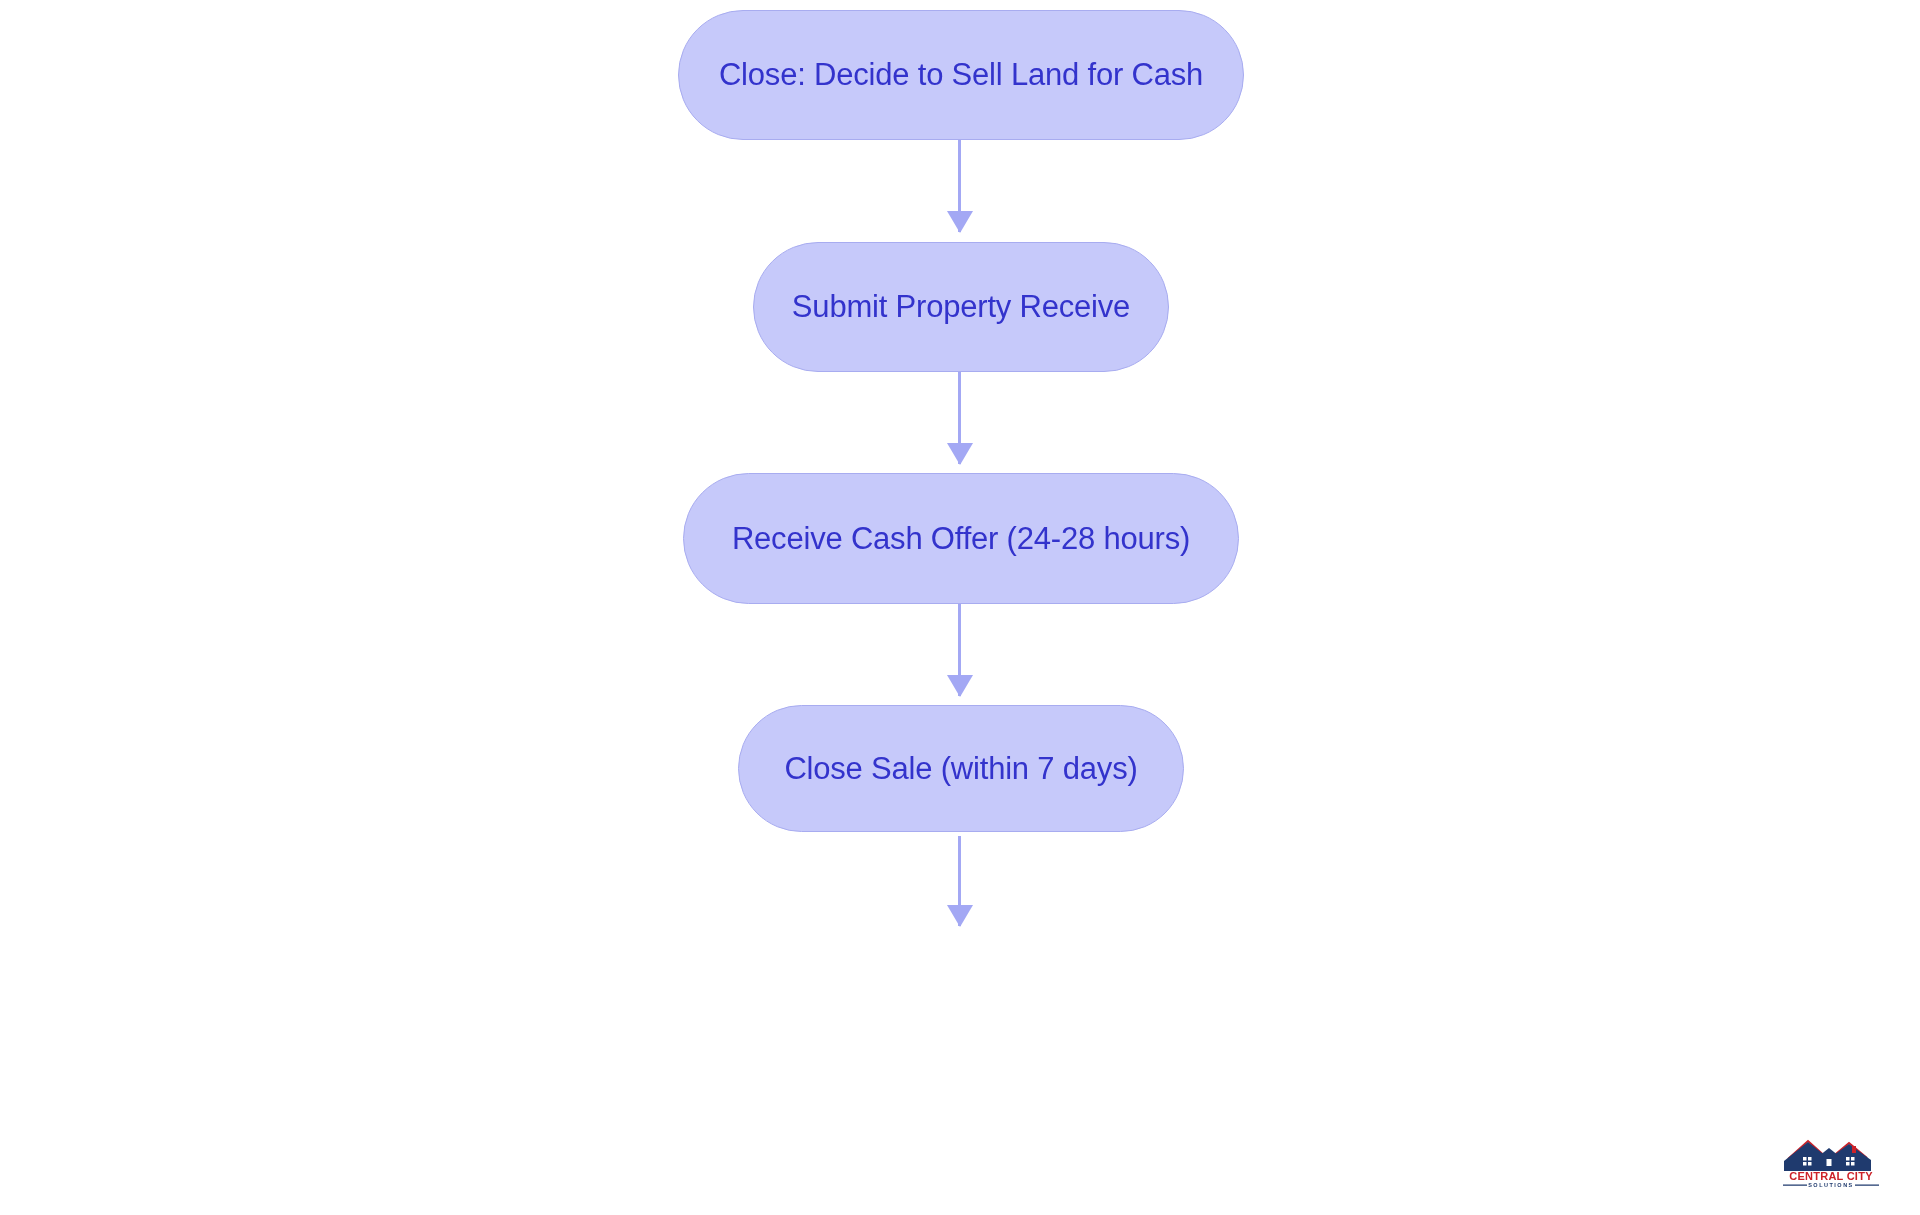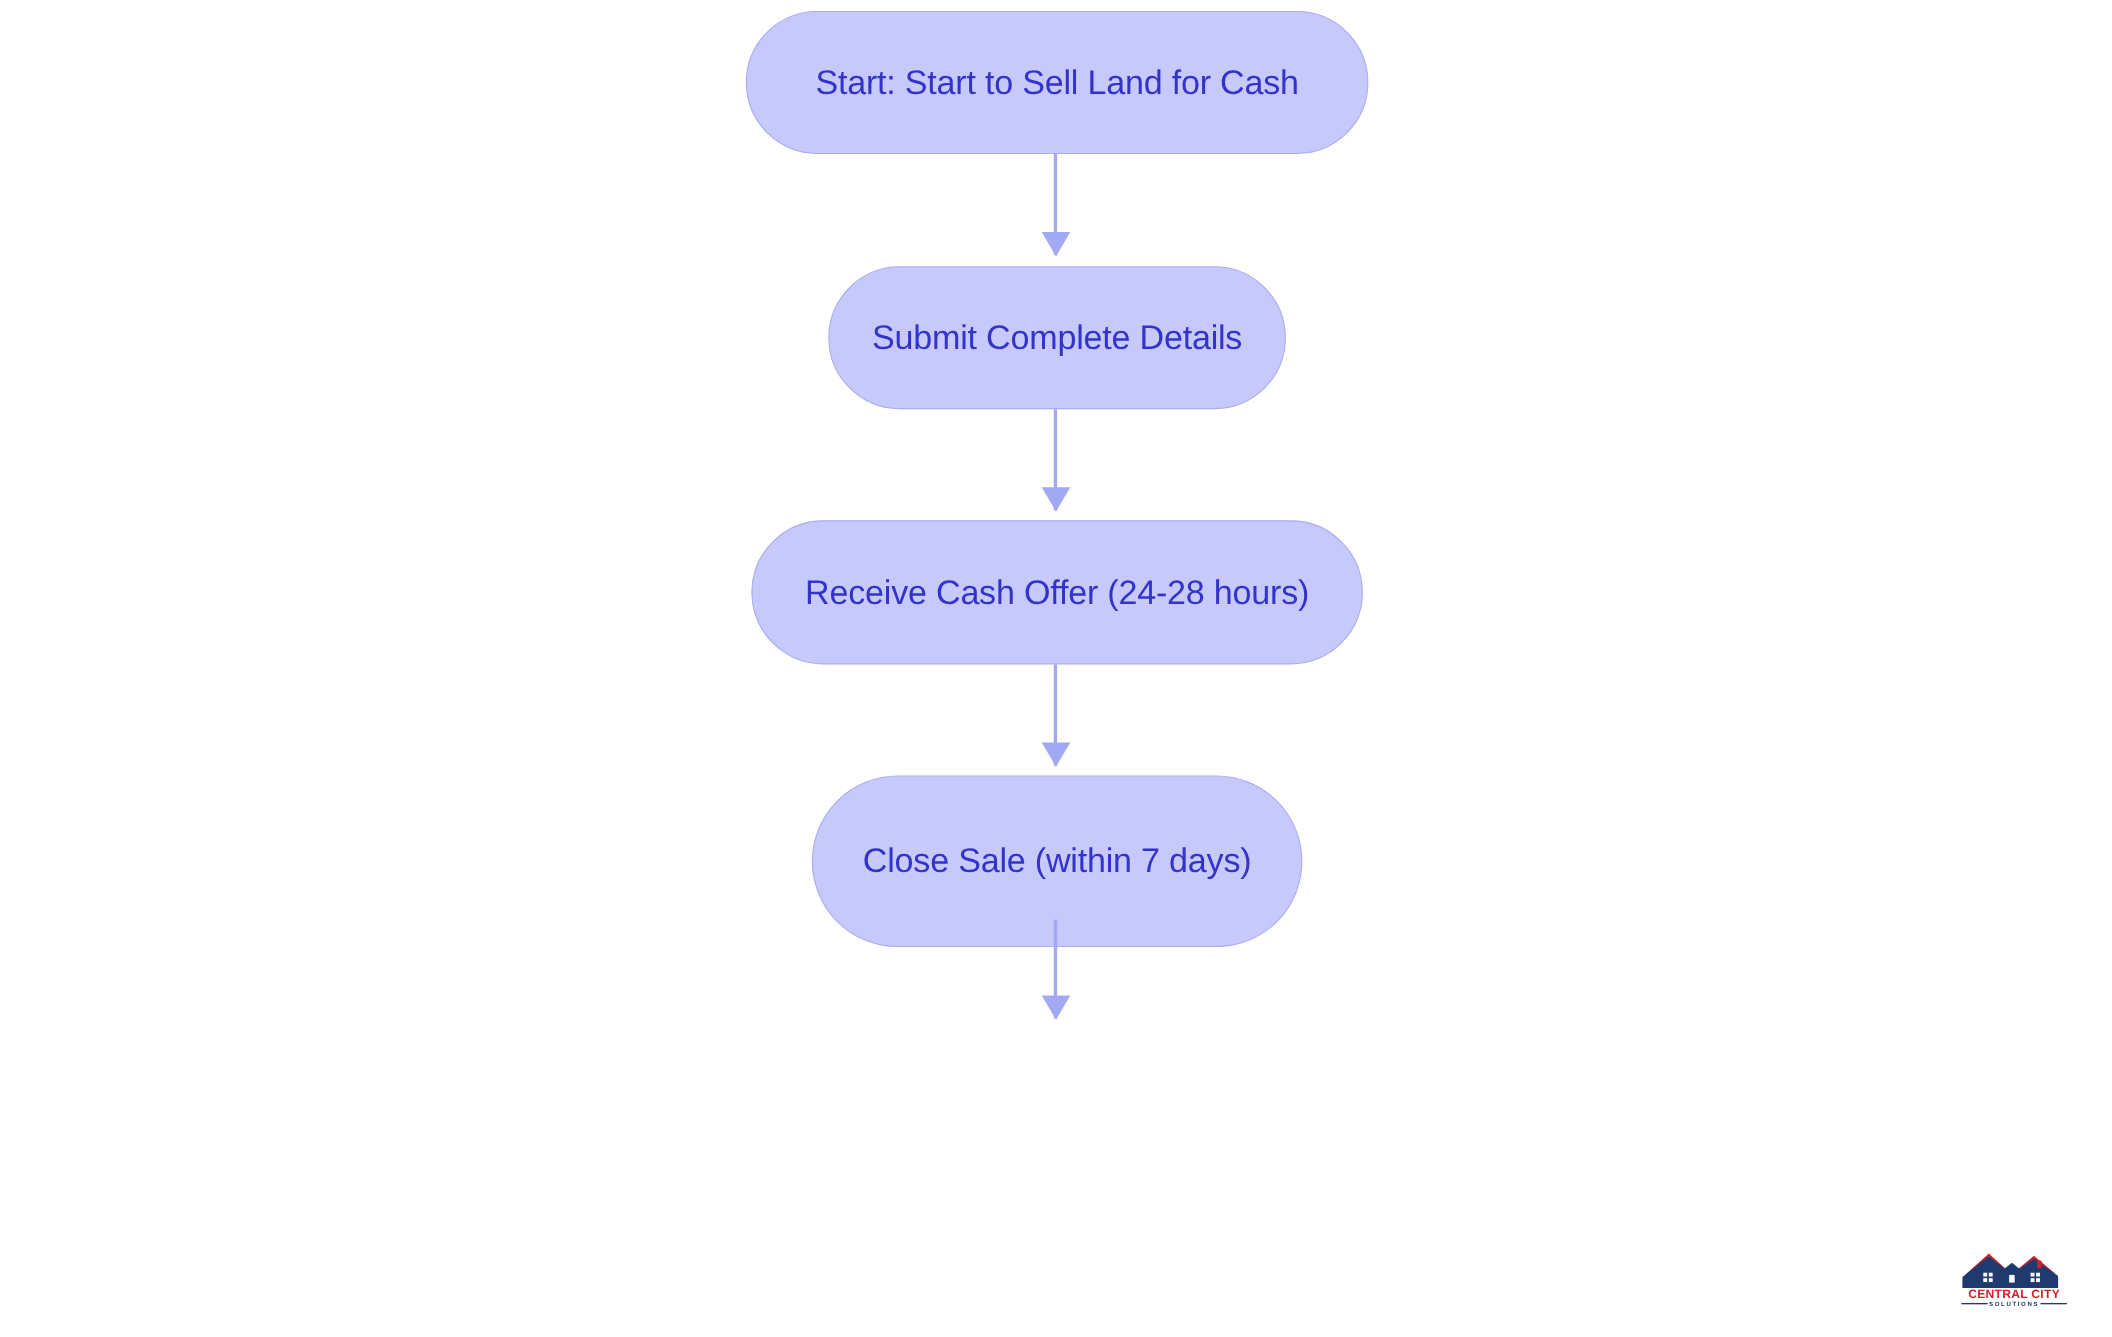--- a/index.html
+++ b/index.html
@@ -38,21 +38,21 @@
     font-size: 31px;
     font-weight: 400;
     letter-spacing: -0.2px;
     line-height: 1.15;
     white-space: nowrap;
   }
 
   #node-0 { left: 678px; top:   10px; width: 566px; height: 130px; }
   #node-1 { left: 753px; top:  242px; width: 416px; height: 130px; }
   #node-2 { left: 683px; top:  473px; width: 556px; height: 131px; }
-  #node-3 { left: 738px; top:  705px; width: 446px; height: 156px; }
+  #node-3 { left: 738px; top:  705px; width: 446px; height: 127px; }
   #node-4 { left: 698px; top:  935px; width: 528px; height: 132px; }
 
   
   .connector {
     position: absolute;
     left: 957px;
     width: 6px;
   }
   .connector .line {
     position: absolute;
@@ -86,28 +86,28 @@
     height: 62px;
     text-decoration: underline;
   }
   #brand-logo svg { display: block; width: 104px; height: 62px; }
 </style>
 </head>
 <body>
 
 <div id="flow-canvas">
 
-  <div class="node" id="node-0">Start: Start to Sell Land for Cash</div>
+  <div class="node" id="node-0">Close: Decide to Sell Land for Cash</div>
 
   <div class="connector" id="edge-0">
     <div class="line"></div>
     <div class="head"></div>
   </div>
 
-  <div class="node" id="node-1">Submit Complete Details</div>
+  <div class="node" id="node-1">Submit Property Receive</div>
 
   <div class="connector" id="edge-1">
     <div class="line"></div>
     <div class="head"></div>
   </div>
 
   <div class="node" id="node-2">Receive Cash Offer (24-28 hours)</div>
 
   <div class="connector" id="edge-2">
     <div class="line"></div>

